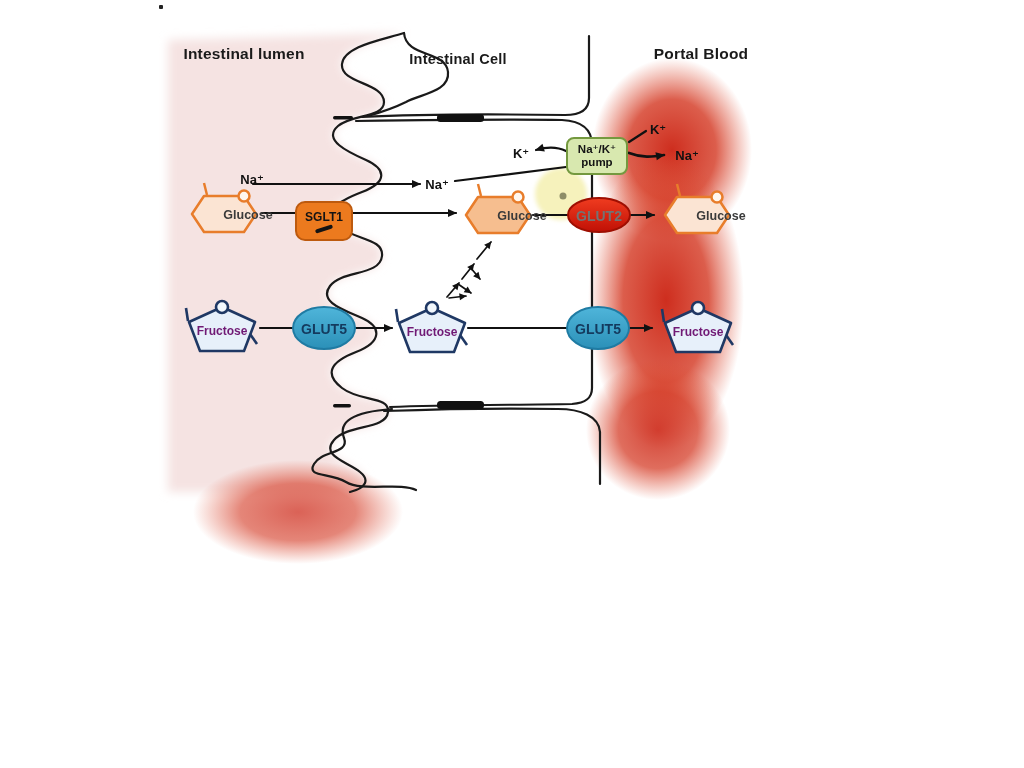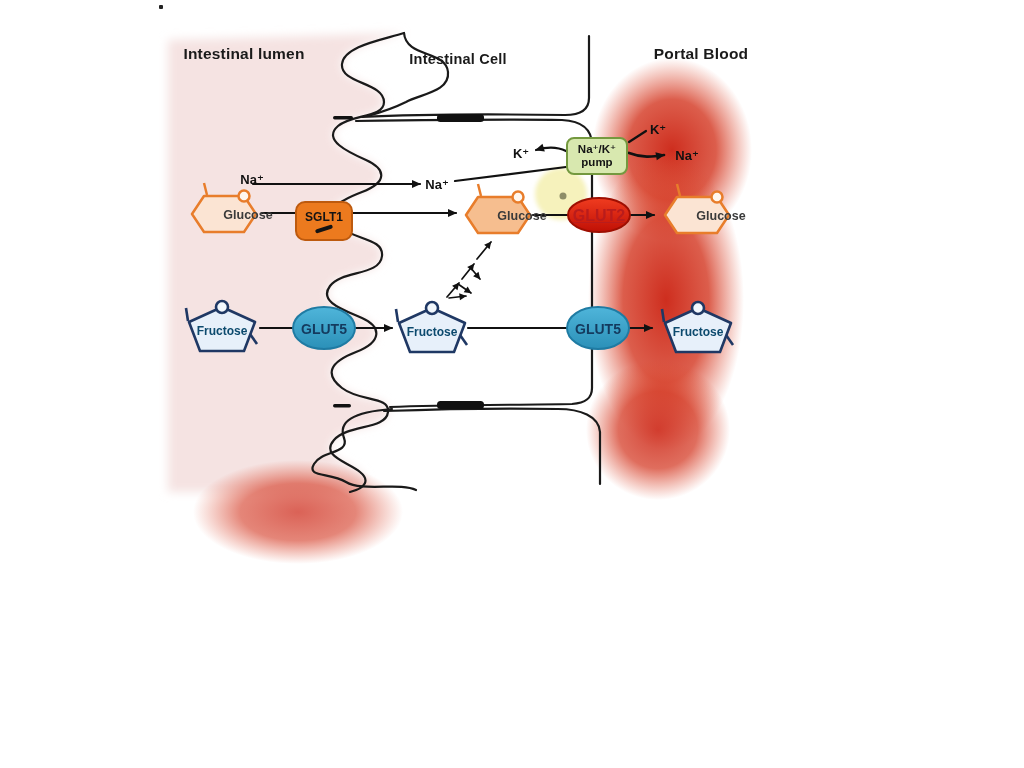--- a/index.html
+++ b/index.html
@@ -3,23 +3,23 @@
 <meta charset="utf-8">
 <style>
   html,body{margin:0;padding:0;background:#fff;}
   #canvas{position:relative;width:1016px;height:768px;background:#fff;overflow:hidden;
           font-family:"Liberation Sans","DejaVu Sans",sans-serif;}
   #diagram-svg{position:absolute;left:0;top:0;}
   .lbl{position:absolute;transform:translate(-50%,-50%);white-space:nowrap;font-weight:bold;color:#1a1a1a;}
   .region{font-size:15.5px;letter-spacing:.2px;}
   .ion{font-size:13px;color:#111;}
   .mol-glucose{font-size:12.5px;color:#3a3a3a;margin-left:24px;}
-  .mol-fructose{font-size:12px;color:#0c4a6e;text-align:center;}
+  .mol-fructose{font-size:12px;color:#701a75;text-align:center;}
   .glut5-lbl{font-size:14px;color:#143a5e;}
-  .glut2-lbl{font-size:16px;color:#b91c1c;text-decoration:underline;}
+  .glut2-lbl{font-size:14px;color:#737373;}
   .box{position:absolute;box-sizing:border-box;display:flex;flex-direction:column;
        align-items:center;justify-content:center;text-align:center;}
   #sglt1-box{left:295px;top:181px;width:58px;height:40px;background:#ec7a1e;
              border:2.5px solid #bd5a0e;border-radius:10px;margin-top:20px;}
   #sglt1-box .t{font-size:12px;font-weight:bold;color:#141414;margin-top:-2px;}
   #sglt1-dash{width:18px;height:4px;background:#141414;border-radius:2px;
               transform:rotate(-18deg);margin-top:3px;}
   #pump-box{left:566px;top:137px;width:62px;height:38px;background:#d8e8af;
             border:2.5px solid #74993f;border-radius:8px;line-height:1.15;}
   #pump-box .t{font-size:11.5px;font-weight:bold;color:#141414;}

